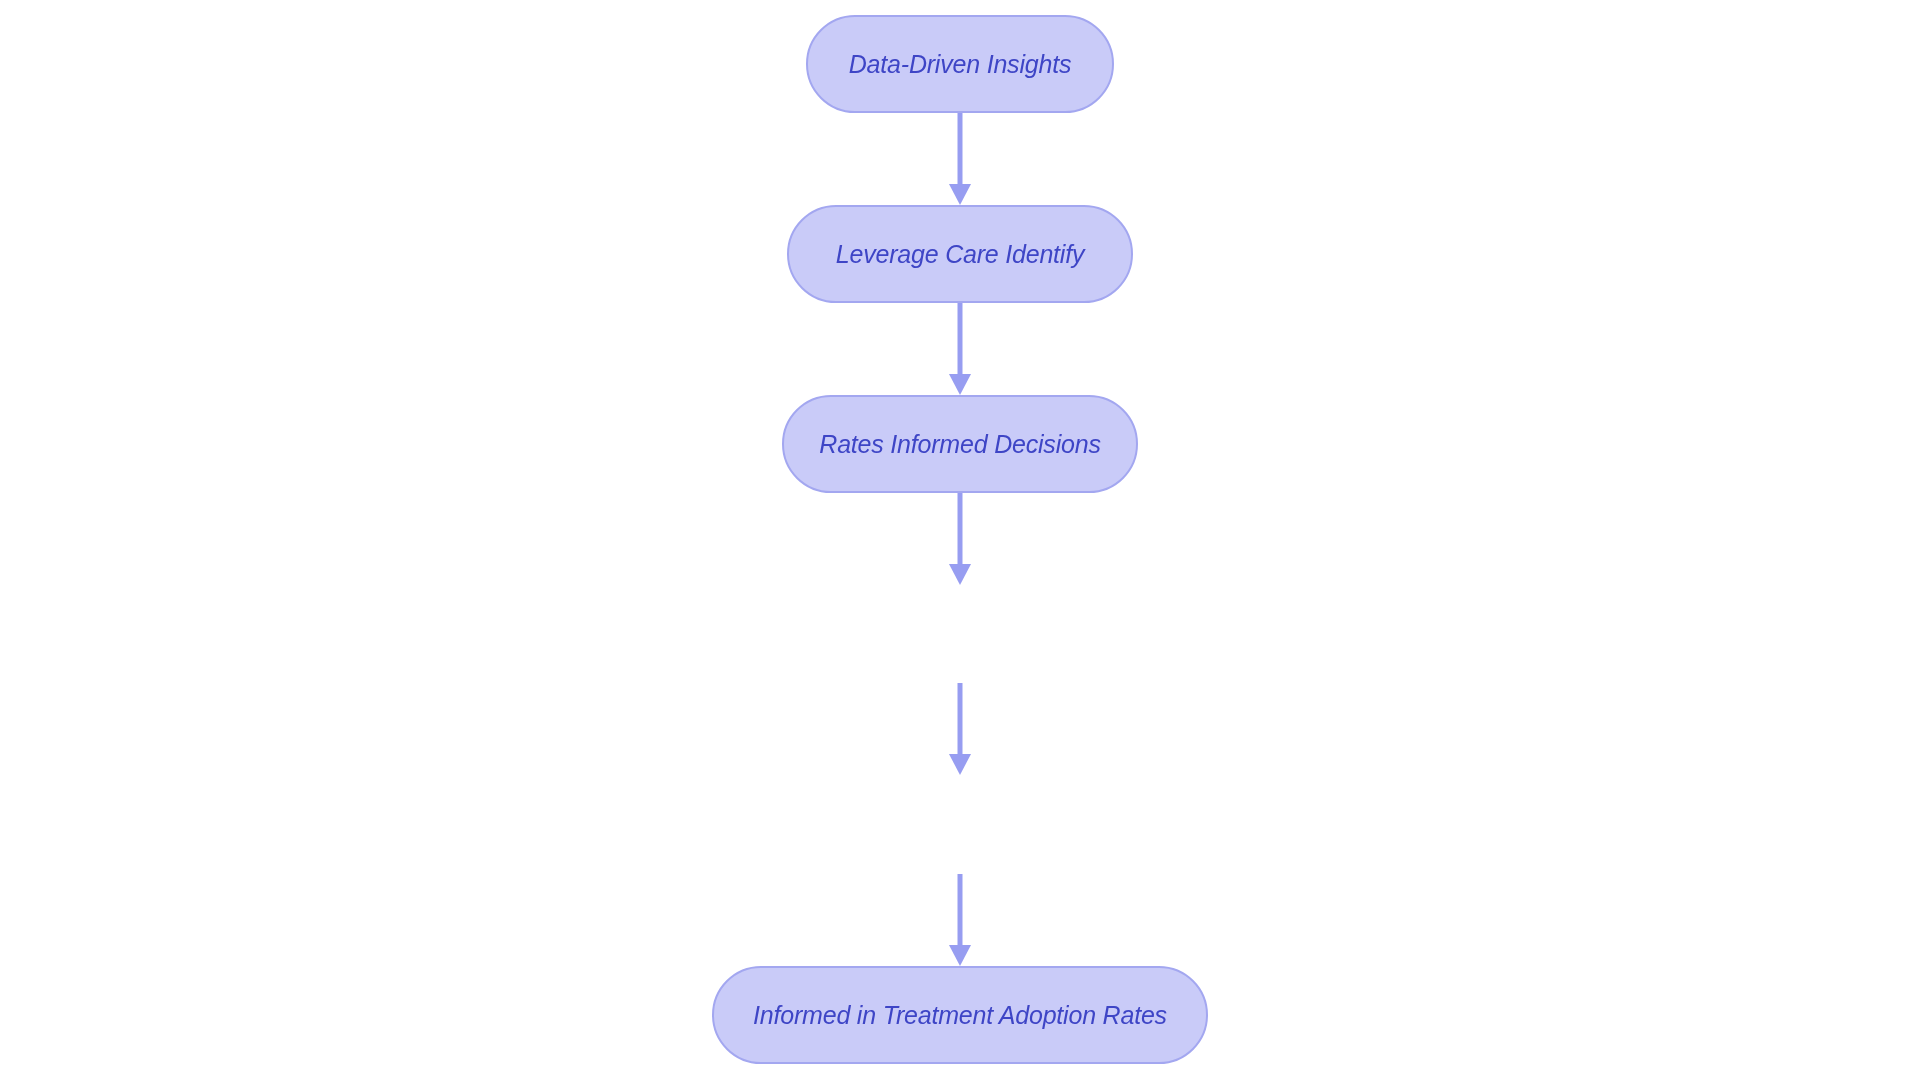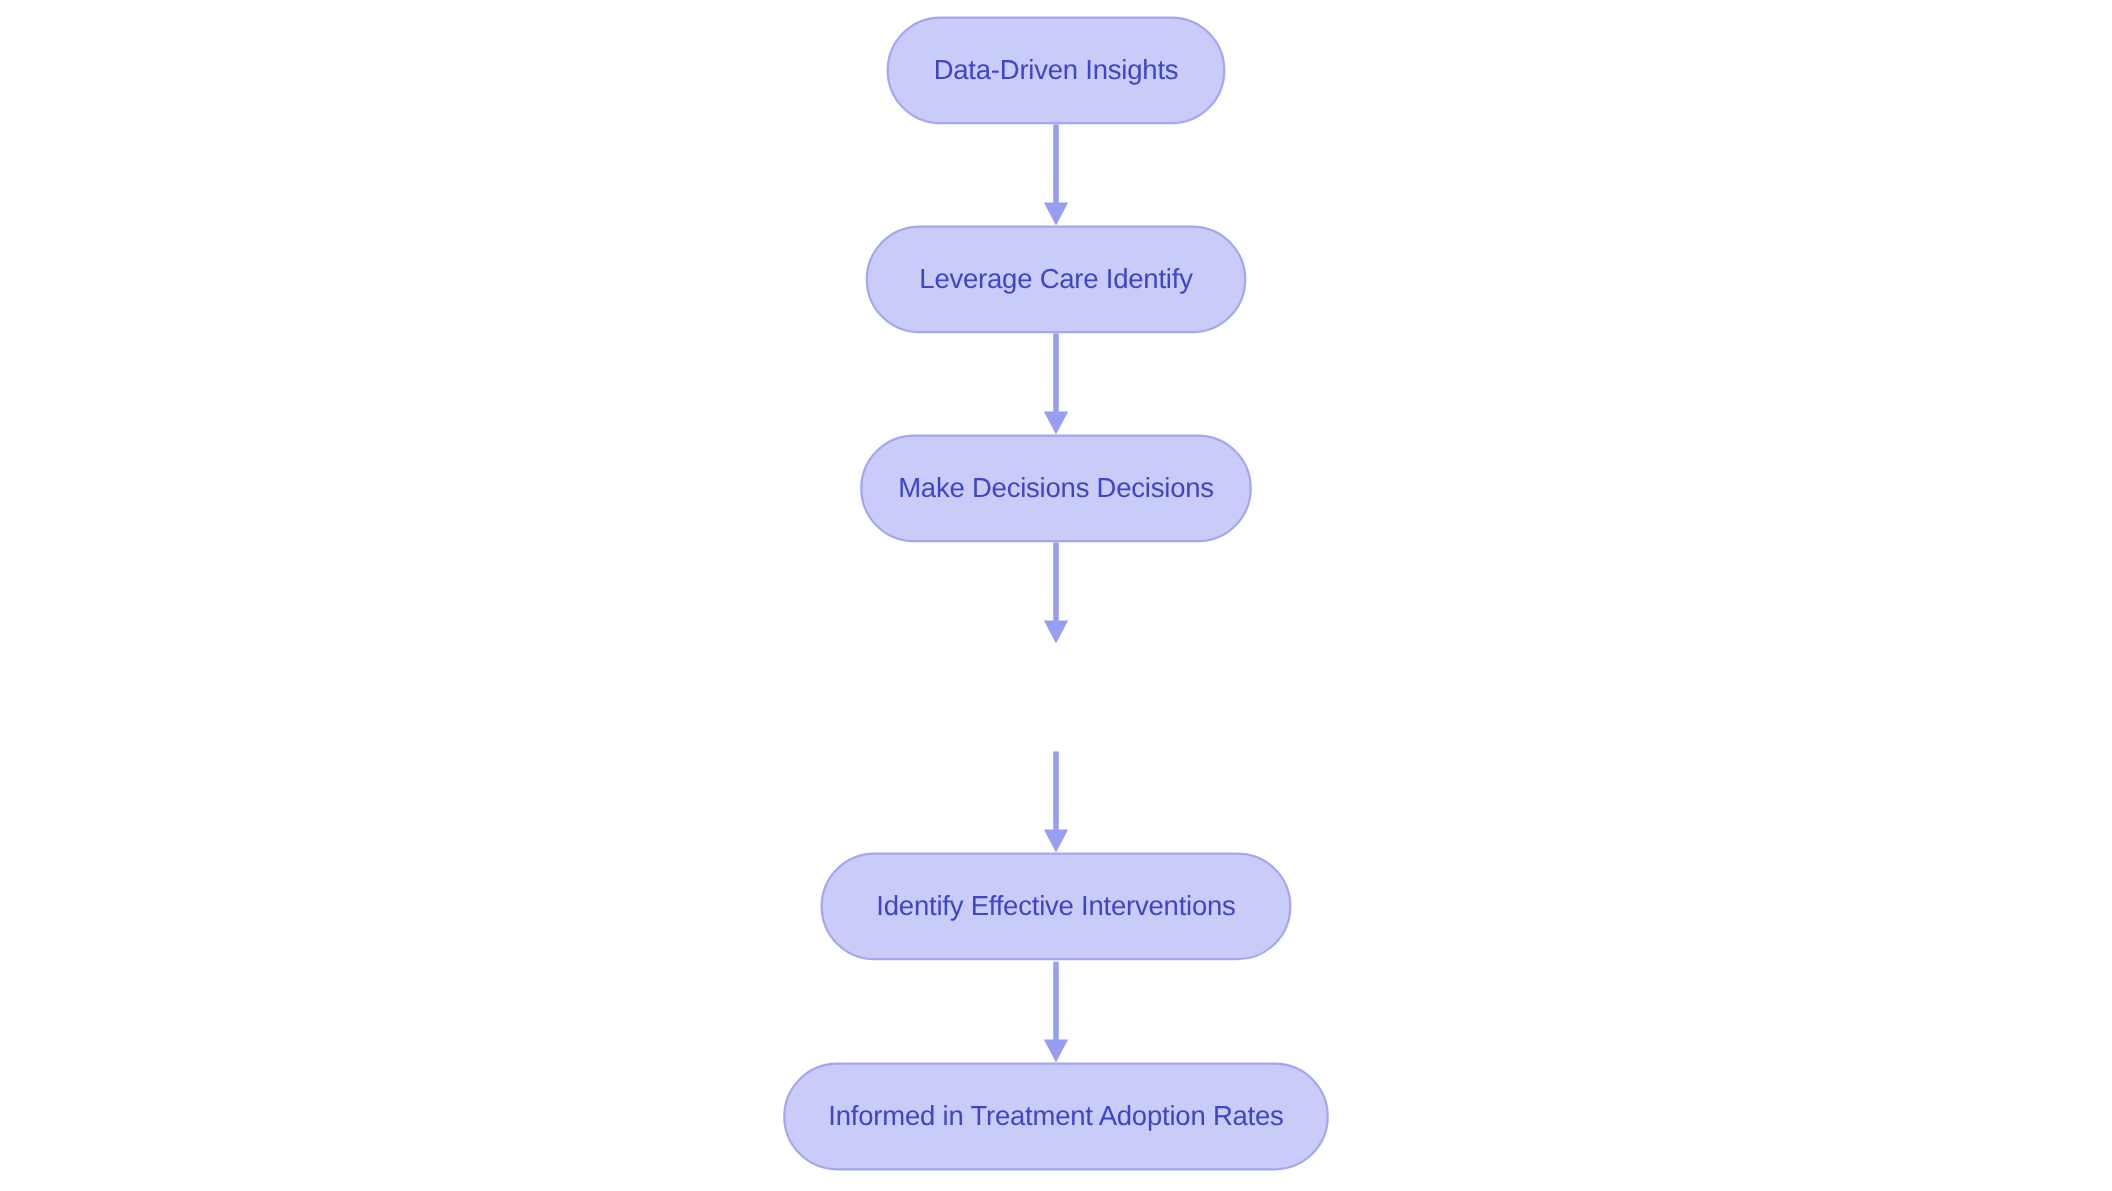--- a/index.html
+++ b/index.html
@@ -13,20 +13,21 @@
   html, body {
     background: var(--bg);
     font-family: "Liberation Sans", "DejaVu Sans", sans-serif;
   }
   .canvas {
     position: relative;
     width: 1920px;
     height: 1083px;
     background: var(--bg);
     overflow: hidden;
+    font-style: italic;
   }
   .flow-node {
     position: absolute;
     height: 98px;
     border-radius: 49px;
     background: var(--node-fill);
     border: 2px solid var(--node-border);
     display: flex;
     align-items: center;
     justify-content: center;
@@ -73,38 +74,37 @@
 
   <div class="flow-node n2">Leverage Care Identify</div>
 
   <div class="flow-arrow a2">
     <svg viewBox="0 0 24 92" xmlns="http://www.w3.org/2000/svg">
       <line class="stem" x1="12" y1="0" x2="12" y2="73"></line>
       <polygon class="head" points="1,71 23,71 12,92"></polygon>
     </svg>
   </div>
 
-  <div class="flow-node n3">Make Decisions Decisions</div>
+  <div class="flow-node n3">Rates Informed Decisions</div>
 
   <div class="flow-arrow a3">
     <svg viewBox="0 0 24 92" xmlns="http://www.w3.org/2000/svg">
       <line class="stem" x1="12" y1="0" x2="12" y2="73"></line>
       <polygon class="head" points="1,71 23,71 12,92"></polygon>
     </svg>
   </div>
 
 
   <div class="flow-arrow a4">
     <svg viewBox="0 0 24 92" xmlns="http://www.w3.org/2000/svg">
       <line class="stem" x1="12" y1="0" x2="12" y2="73"></line>
       <polygon class="head" points="1,71 23,71 12,92"></polygon>
     </svg>
   </div>
 
-  <div class="flow-node n5">Identify Effective Interventions</div>
 
   <div class="flow-arrow a5">
     <svg viewBox="0 0 24 92" xmlns="http://www.w3.org/2000/svg">
       <line class="stem" x1="12" y1="0" x2="12" y2="73"></line>
       <polygon class="head" points="1,71 23,71 12,92"></polygon>
     </svg>
   </div>
 
   <div class="flow-node n6">Informed in Treatment Adoption Rates</div>
 

